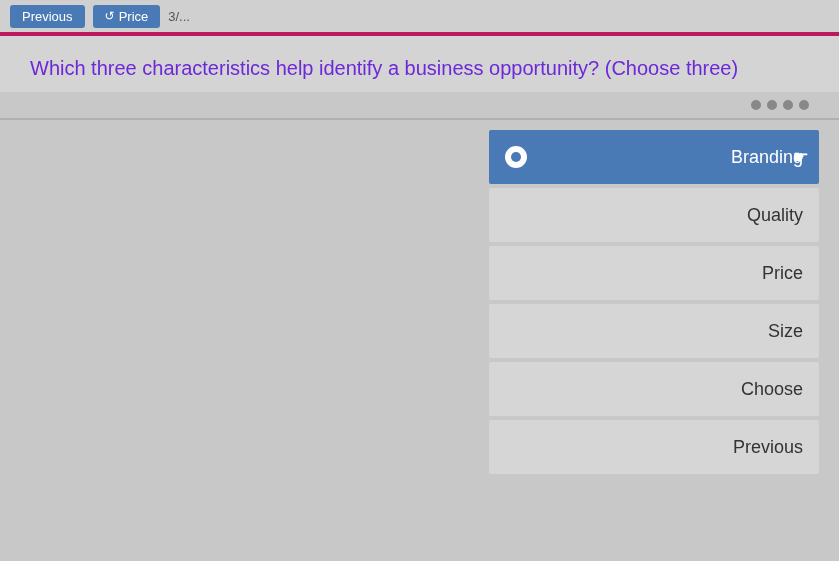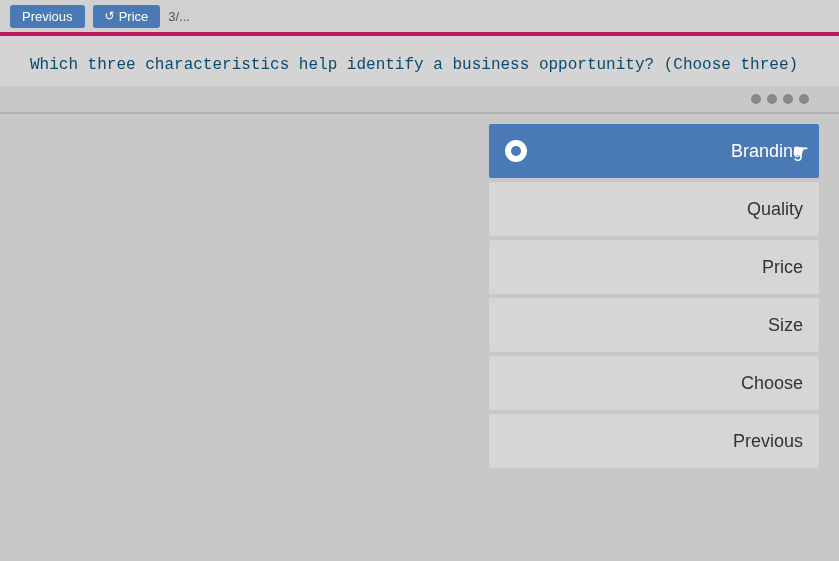--- a/index.html
+++ b/index.html
@@ -57,25 +57,24 @@
       color: #555;
     }
 
     
     .question-area {
       padding: 18px 30px 10px 30px;
       background: #d4d4d4;
     }
 
     .question-text {
-      font-size: 16px;
-      color: #0c4a6e;
+      font-size: 20px;
+      color: #6d28d9;
       font-weight: 400;
       line-height: 1.4;
-      font-family: Liberation Mono, monospace;
     }
 
     
     .dots-row {
       display: flex;
       justify-content: flex-end;
       padding: 8px 30px 0 30px;
       gap: 6px;
     }
 

